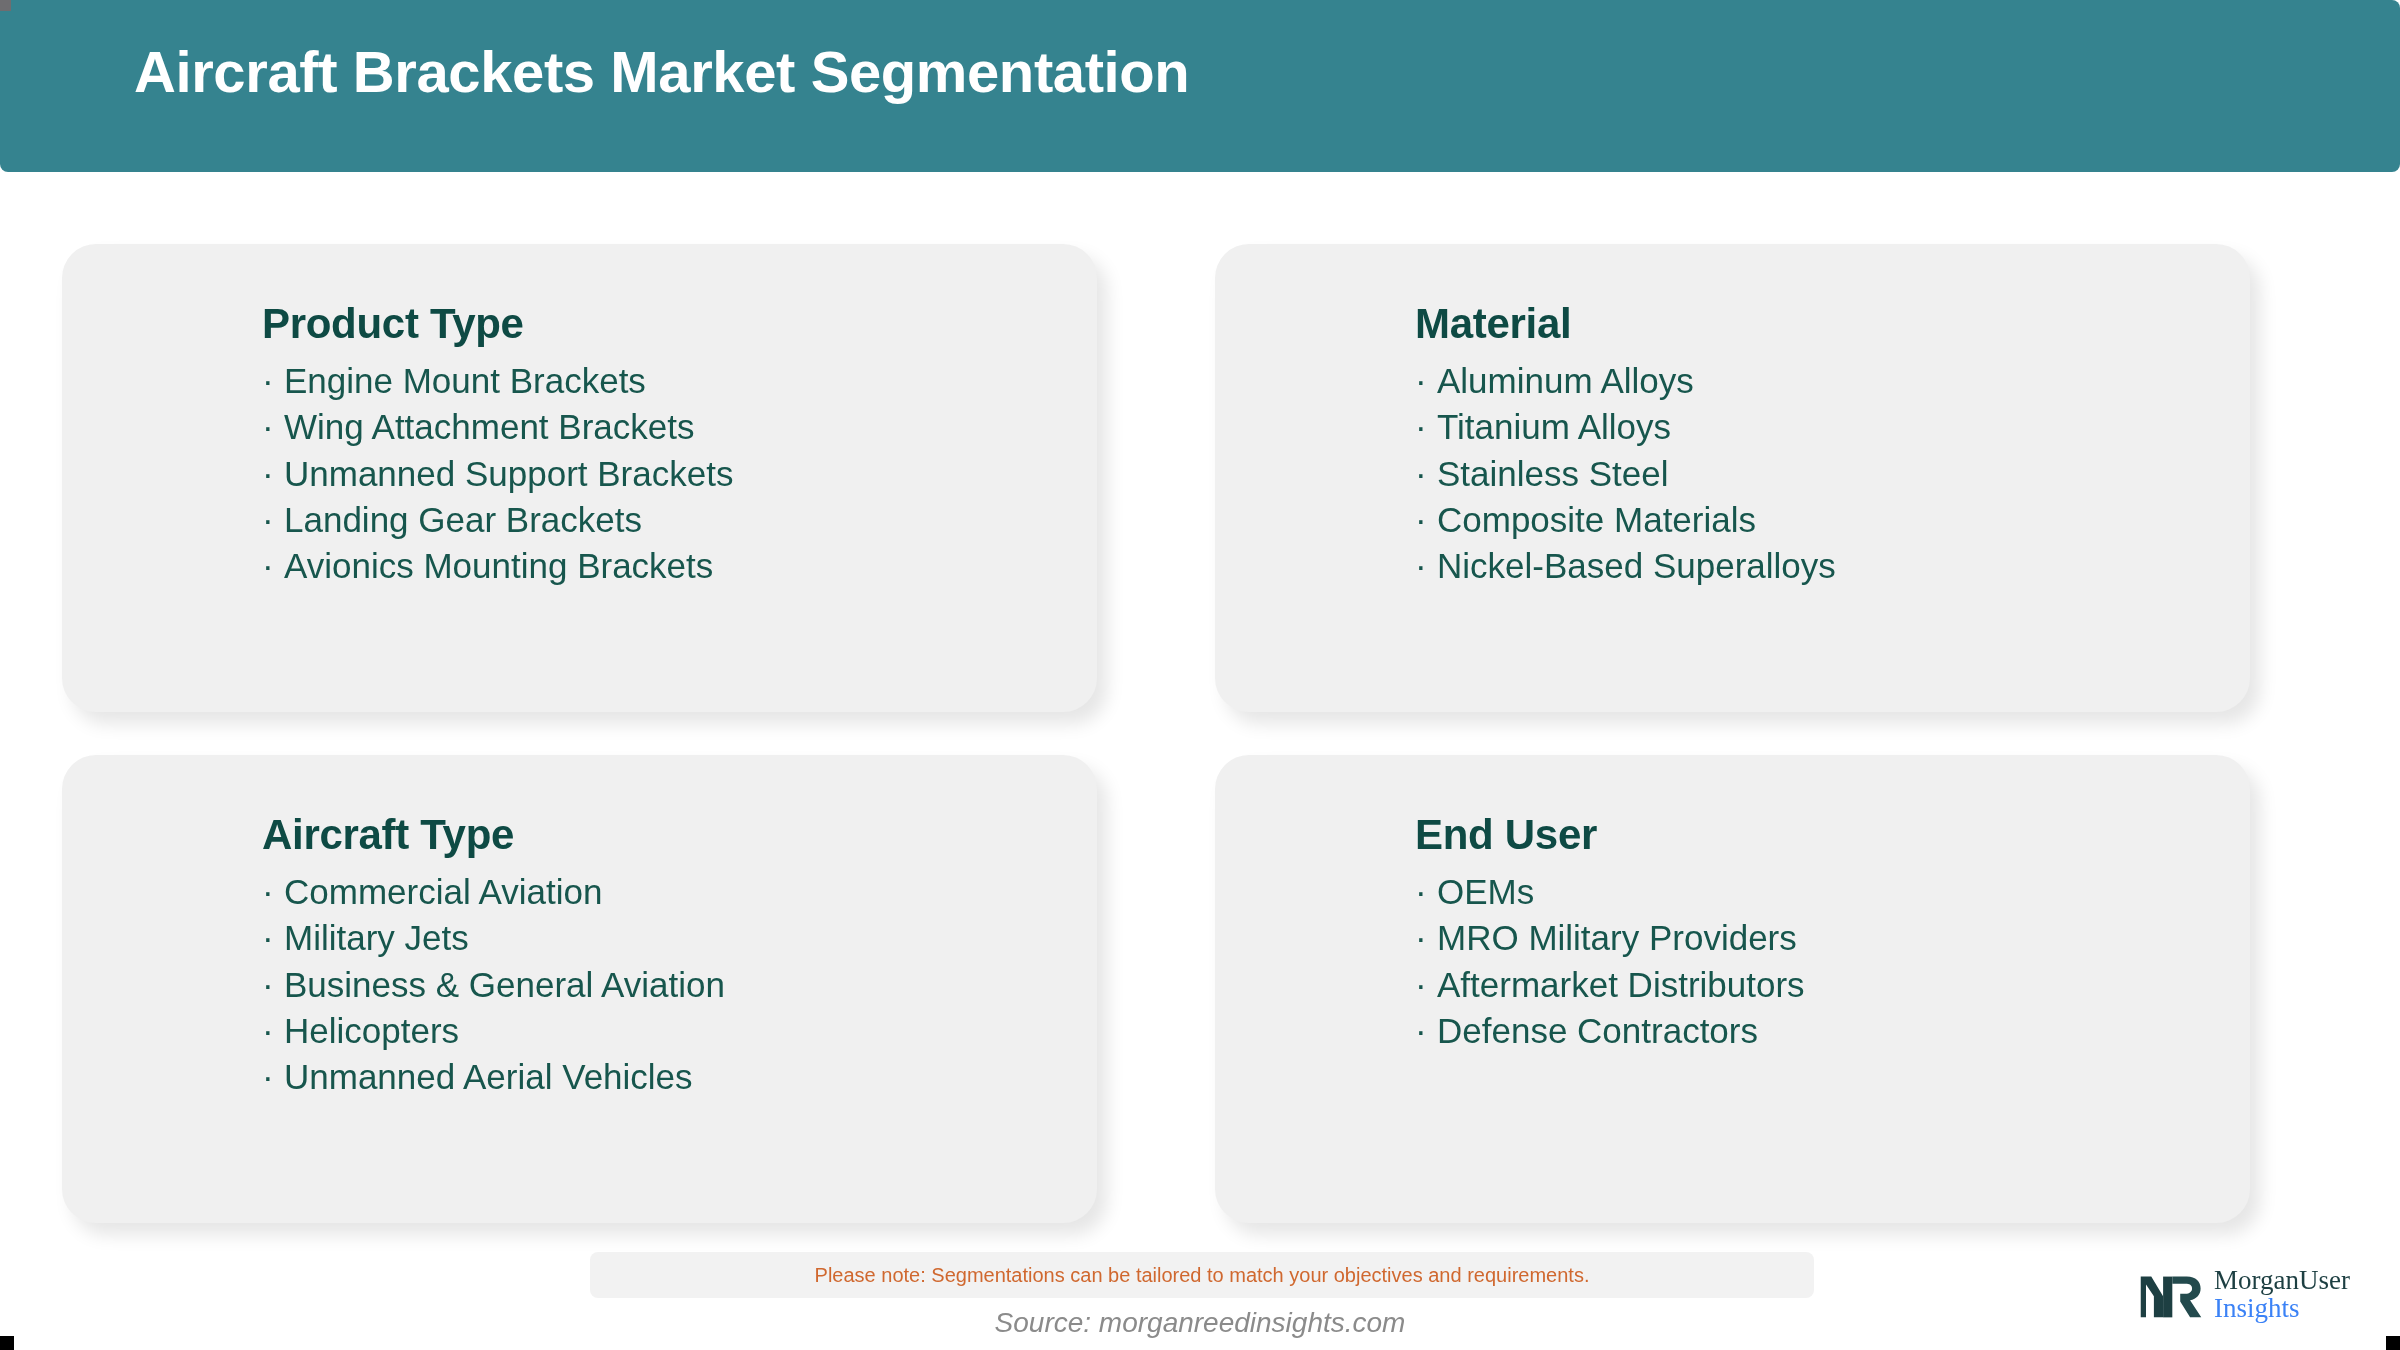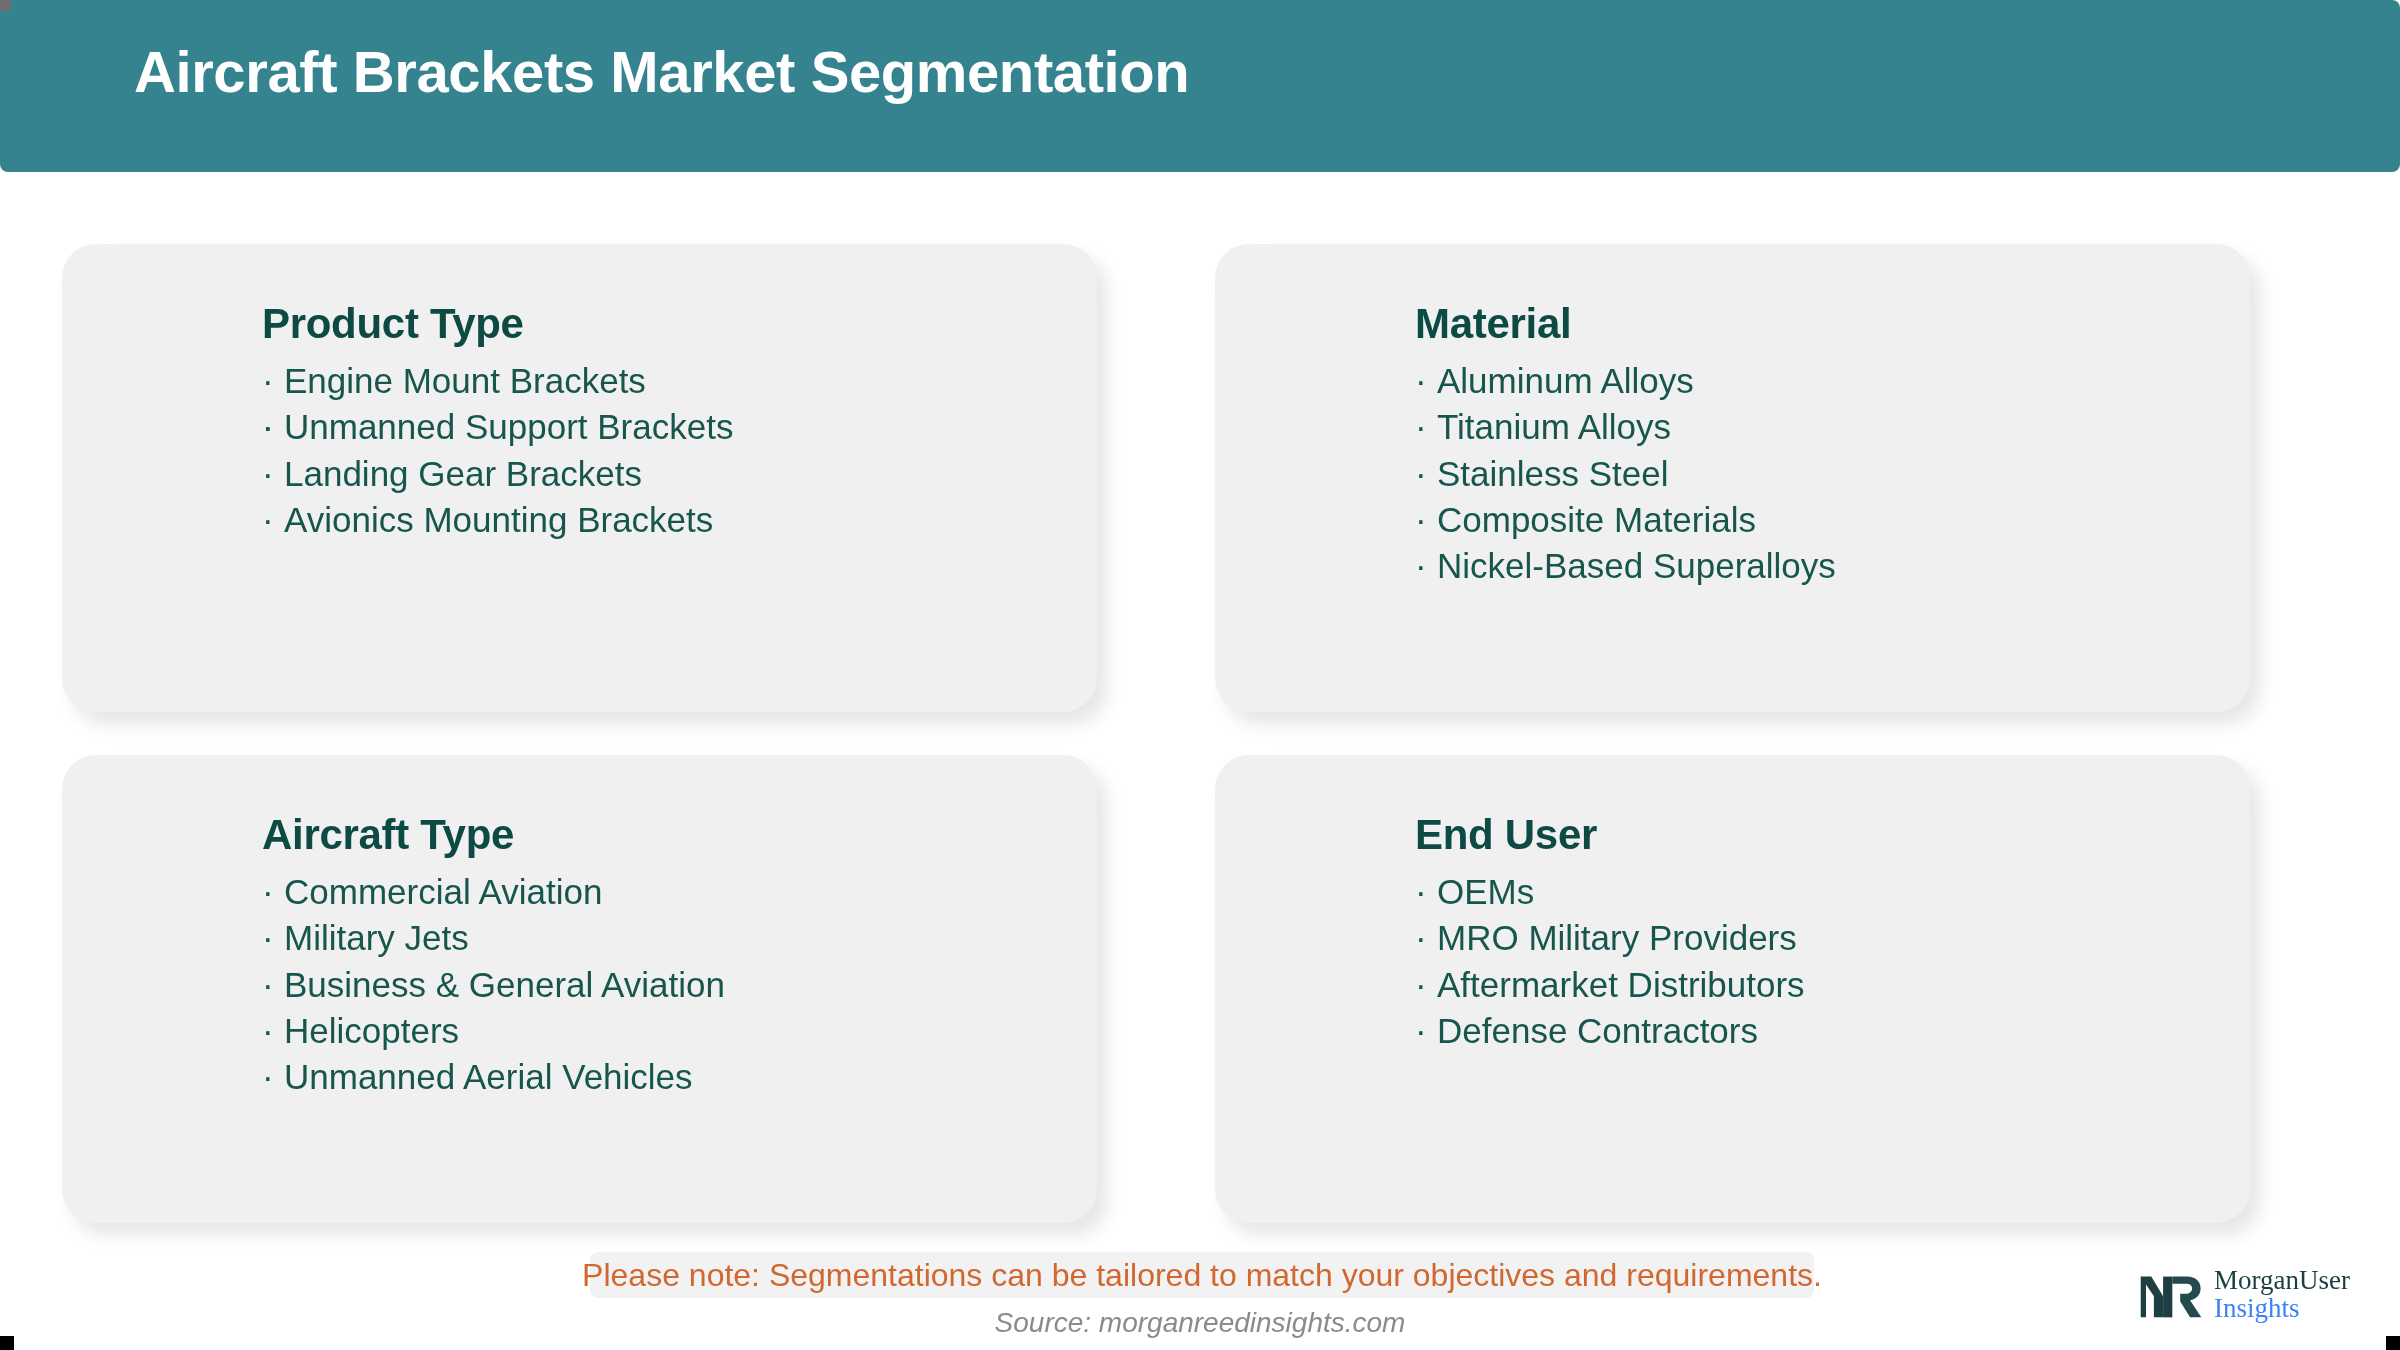--- a/index.html
+++ b/index.html
@@ -106,21 +106,21 @@
     top: 1252px;
     width: 1224px;
     height: 46px;
     background: #f2f2f2;
     border-radius: 8px;
     display: flex;
     align-items: center;
     justify-content: center;
   }
   .note-text {
-    font-size: 32px;
+    font-size: 20px;
     color: #d0682f;
     white-space: nowrap;
   }
   .source-text {
     position: absolute;
     left: 0;
     top: 1307px;
     width: 2400px;
     text-align: center;
     font-size: 28px;
@@ -183,21 +183,21 @@
   <div class="header-title">Aircraft Brackets Market Segmentation</div>
 </div>
 
 <div class="cards">
 
   <div class="card card-0">
     <div class="card-inner">
       <div class="card-title">Product Type</div>
       <ul class="card-list">
         <li><span class="bullet">·</span><span>Engine Mount Brackets</span></li>
-        <li><span class="bullet">·</span></li>
+        <li><span class="bullet">·</span><span>Wing Attachment Brackets</span></li>
         <li><span class="bullet">·</span><span>Unmanned Support Brackets</span></li>
         <li><span class="bullet">·</span><span>Landing Gear Brackets</span></li>
         <li><span class="bullet">·</span><span>Avionics Mounting Brackets</span></li>
       </ul>
     </div>
   </div>
 
   <div class="card card-1">
     <div class="card-inner">
       <div class="card-title">Material</div>

